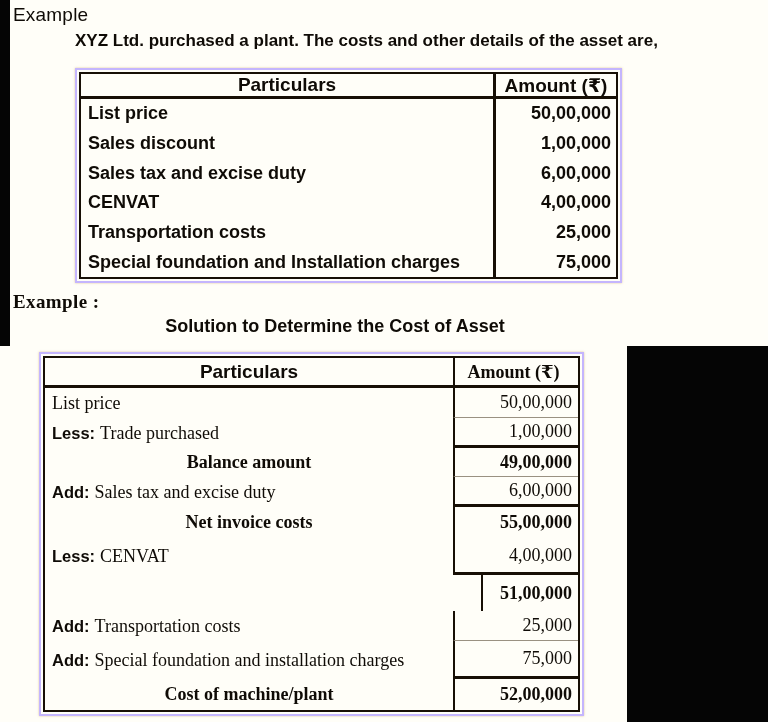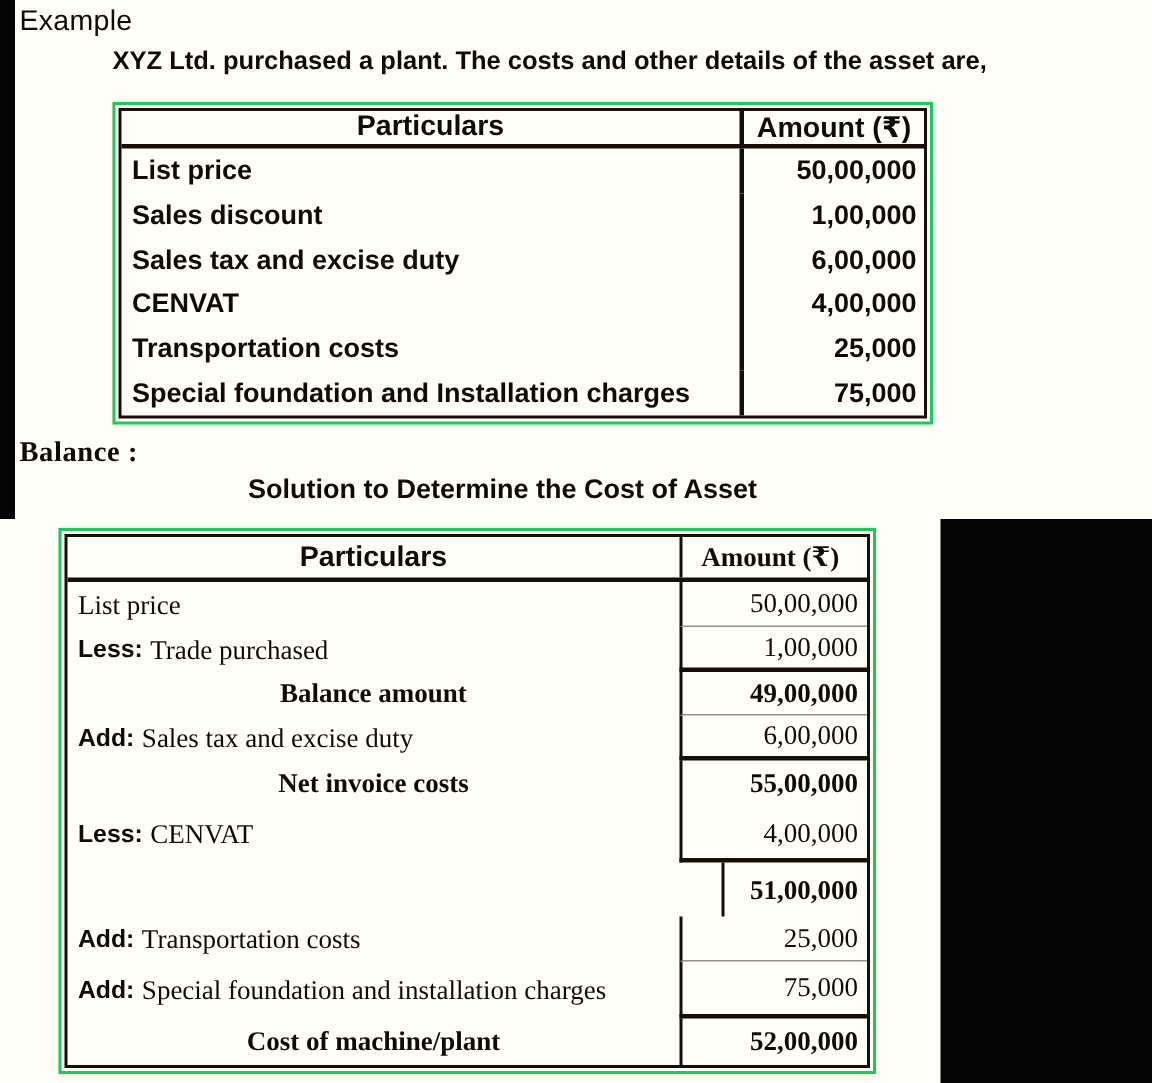--- a/index.html
+++ b/index.html
@@ -12,21 +12,21 @@
   
   .bar{background:#050505;}
   
   .h-example{left:13px;top:4px;font-size:19px;font-weight:normal;letter-spacing:.2px;}
   .h-intro{left:75px;top:31px;font-size:17px;font-weight:bold;white-space:nowrap;}
   .h-solution{left:13px;top:291px;font-size:19px;font-weight:bold;
     font-family:"Liberation Serif","DejaVu Serif",serif;letter-spacing:.4px;}
   .h-statement{left:80px;top:316px;width:510px;text-align:center;
     font-size:18px;font-weight:bold;}
   
-  .tbl-outer{border:2px solid #22c55e;padding:2px;box-sizing:border-box;
+  .tbl-outer{border:2px solid #c4b5fd;padding:2px;box-sizing:border-box;
     box-shadow:0 0 2px rgba(190,140,60,.5);}
   .tbl-inner{border:2px solid #170f05;box-sizing:border-box;width:100%;height:100%;
     display:flex;flex-direction:column;}
   
   .t1{left:75px;top:68px;width:547px;height:215px;}
   .t1 .hdr{display:flex;height:25px;border-bottom:3px solid #170f05;box-sizing:border-box;
     font-weight:bold;font-size:19px;}
   .t1 .row{display:flex;flex:1;align-items:center;font-weight:bold;font-size:18px;}
   .t1 .c1{width:412px;box-sizing:border-box;}
   .t1 .hdr .c1{display:flex;align-items:center;justify-content:center;height:100%;}
@@ -90,21 +90,21 @@
       <div class="c1">Transportation costs</div>
       <div class="c2">25,000</div>
     </div>
     <div class="row">
       <div class="c1">Special foundation and Installation charges</div>
       <div class="c2">75,000</div>
     </div>
   </div>
 </div>
 
-<div class="abs h-solution">Balance :</div>
+<div class="abs h-solution">Example :</div>
 <div class="abs h-statement">Solution to Determine the Cost of Asset</div>
 
 <div class="abs tbl-outer t2">
   <div class="tbl-inner">
     <div class="hdr">
       <div class="c1">Particulars</div>
       <div class="c2">Amount (₹)</div>
     </div>
     <div class="row h30">
       <div class="c1">List price</div>

